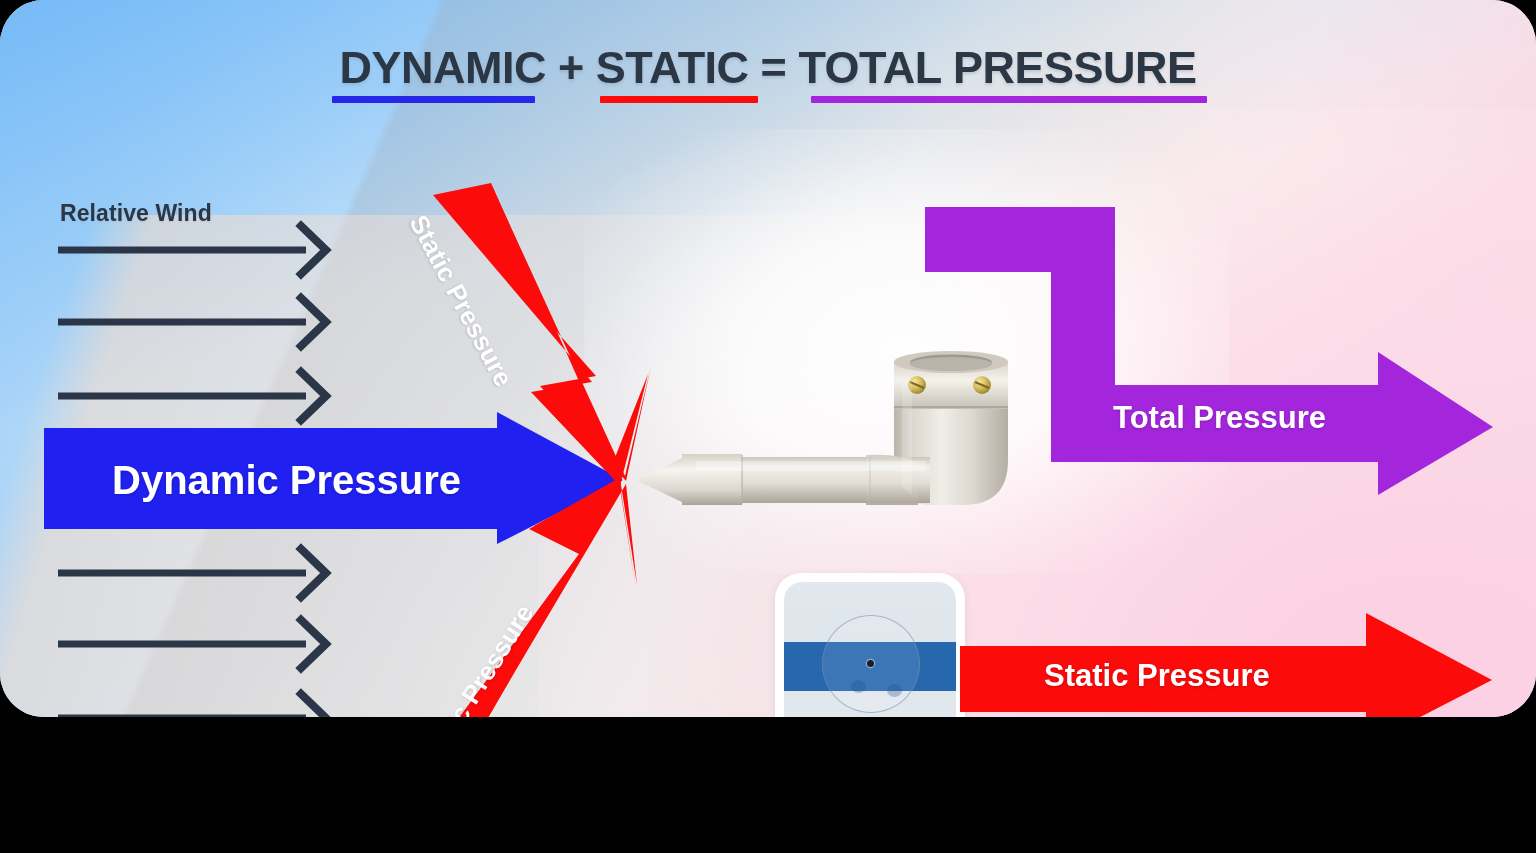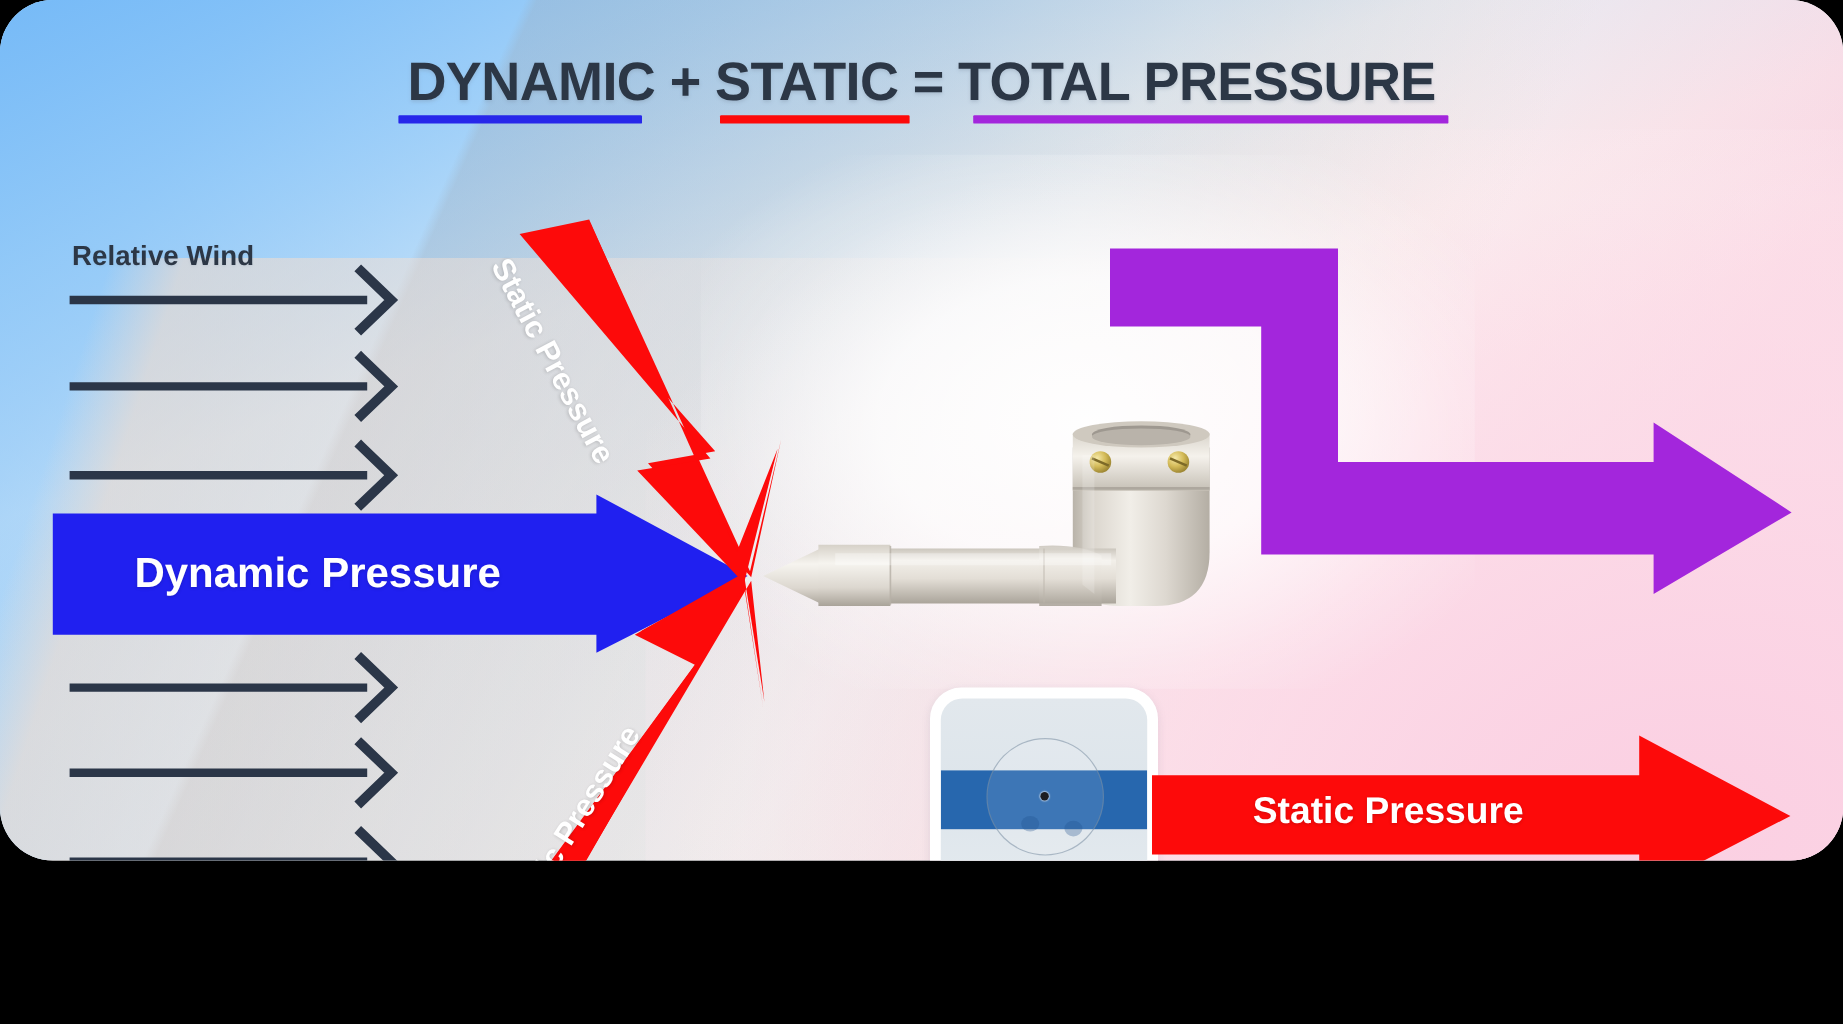--- a/index.html
+++ b/index.html
@@ -176,21 +176,21 @@
     position: absolute;
     color: #ffffff;
     font-weight: bold;
     font-family: "Liberation Sans", sans-serif;
     white-space: nowrap;
     z-index: 9;
     text-shadow: 0 1px 3px rgba(0,0,0,0.18);
   }
   .lbl-dynamic {
     left: 112px; top: 458px;
-    font-size: 35px;
+    font-size: 40px;
   }
   .lbl-total {
     left: 1113px; top: 400px;
     font-size: 31px;
   }
   .lbl-static-right {
     left: 1044px; top: 658px;
     font-size: 31px;
   }
   .lbl-static-ul {
@@ -454,16 +454,17 @@
 
       <g>
         <path d="M960 646 L1366 646 L1366 613 L1492 680 L1366 745 L1366 712 L960 712 Z" fill="#fd0a0a"></path>
       </g>
     </svg>
   </div>
 
   <div class="arrow-label lbl-dynamic">Dynamic Pressure</div>
   <div class="arrow-label lbl-static-ul">Static Pressure</div>
   <div class="arrow-label lbl-static-ll">Static Pressure</div>
+  <div class="arrow-label lbl-total">Total Pressure</div>
   <div class="arrow-label lbl-static-right">Static Pressure</div>
 
 
 </div>
 
 </body></html>

